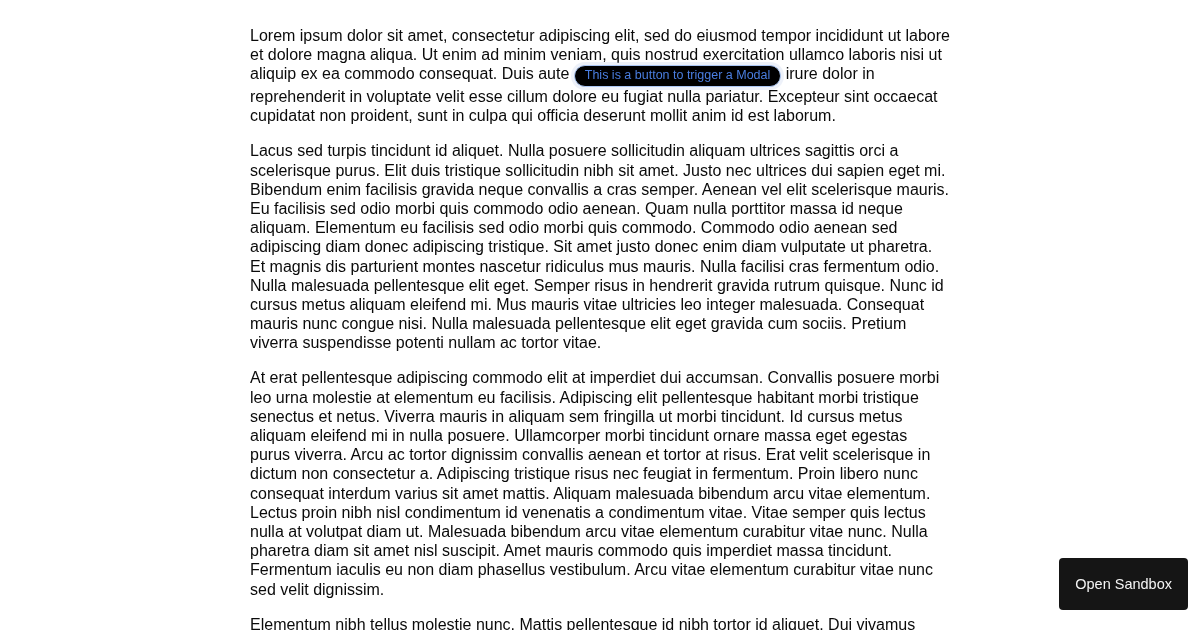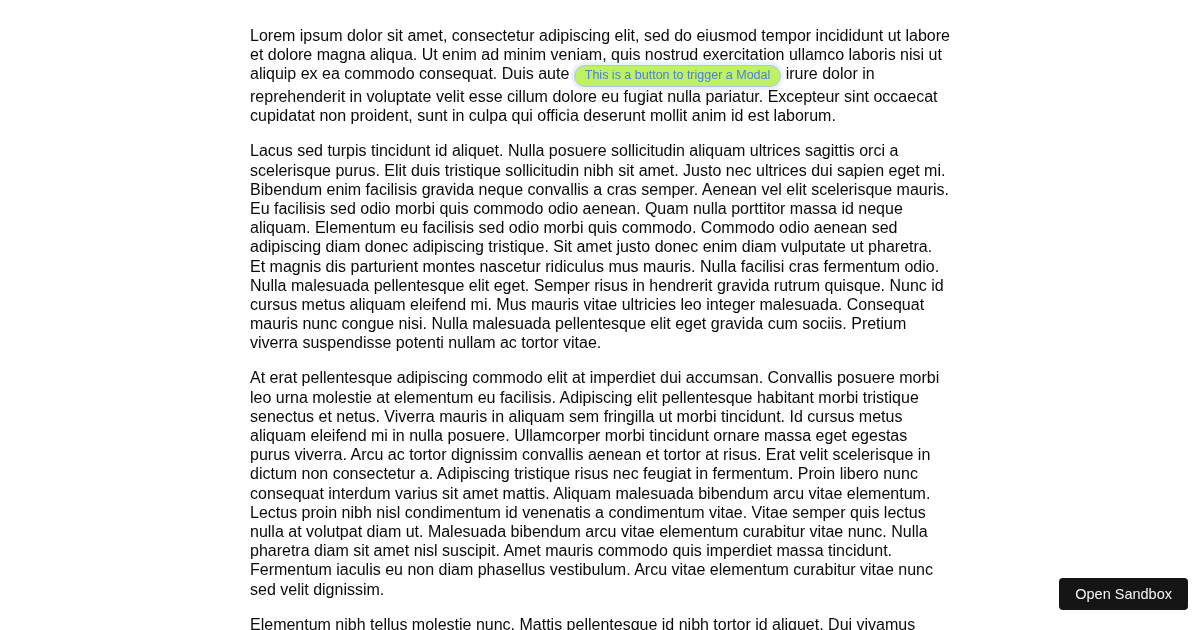--- a/index.html
+++ b/index.html
@@ -22,39 +22,39 @@
   }
   .page p {
     margin: 16px 0;
   }
   .modal-trigger-button {
     display: inline-block;
     font-family: "Liberation Sans", sans-serif;
     font-size: 12.5px;
     line-height: 1.25;
     color: #4a7ee0;
-    background: #bef264;
+    background: #000000;
     border: 1px solid #abc6f3;
     border-radius: 999px;
     padding: 2px 10px;
     vertical-align: baseline;
     cursor: pointer;
     box-shadow: 0 0 0 3px rgba(190, 205, 235, 0.28);
     white-space: nowrap;
   }
   .open-sandbox-button {
     position: fixed;
     right: 12px;
     bottom: 20px;
     background: #151515;
     color: #f5f5f5;
     font-family: "Liberation Sans", sans-serif;
     font-size: 14.5px;
     line-height: 1;
-    padding: 9px 16px;
+    padding: 19px 16px;
     border: none;
     border-radius: 4px;
     cursor: pointer;
   }
 </style>
 </head>
 <body>
 
 <div class="page">
   <p>

